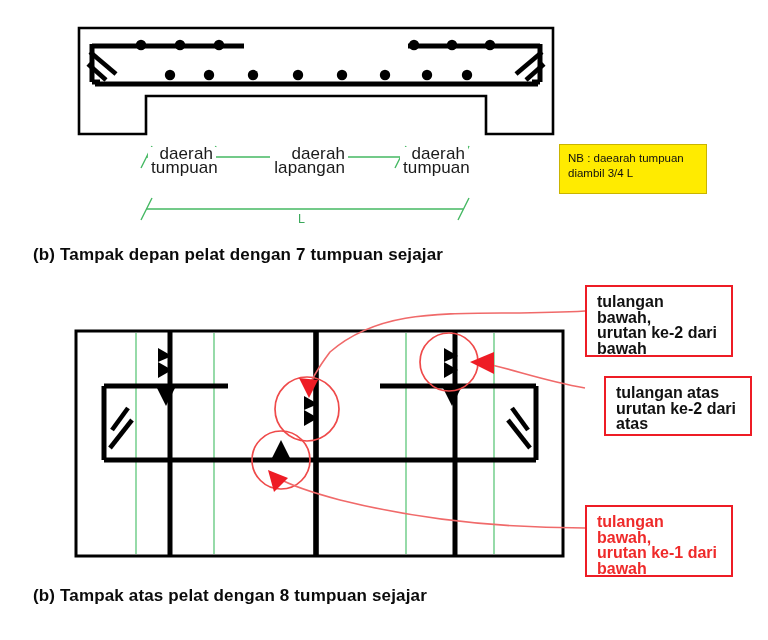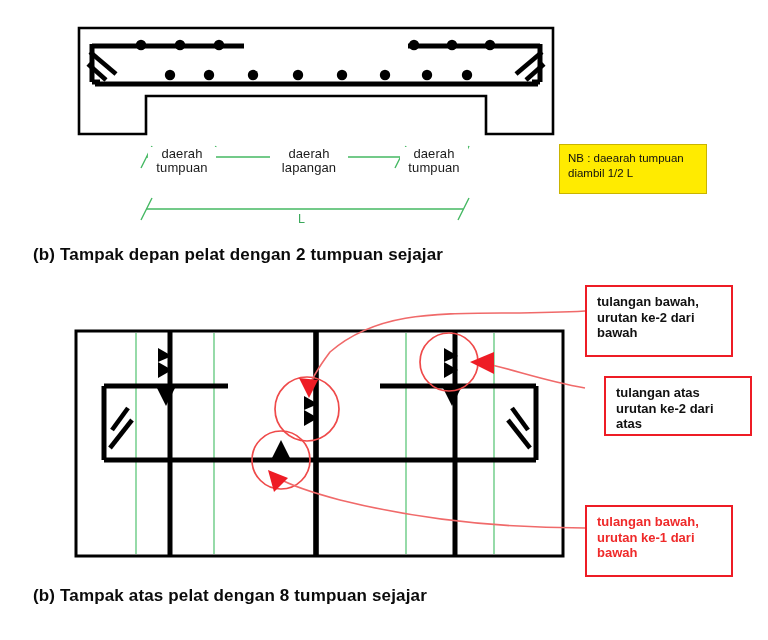--- a/index.html
+++ b/index.html
@@ -24,24 +24,24 @@
     position: absolute;
     left: 0; top: 0;
     width: 768px;
     height: 640px;
   }
 
   
   .dim-label {
     position: absolute;
     font-family: "Liberation Sans", sans-serif;
-    font-size: 13px;
+    font-size: 17px;
     color: #1a1a1a;
     line-height: 13.5px;
-    text-align: center;
+    text-align: right;
     white-space: pre-line;
     letter-spacing: 0.1px;
   }
   .dim-span-label {
     background: #ffffff;
     padding: 0 3px;
   }
   .dim-L {
     position: absolute;
     font-family: "Liberation Sans", sans-serif;
@@ -77,21 +77,21 @@
 
   
   .callout {
     position: absolute;
     border: 2.5px solid #ee1c25;
     background: #ffffff;
     box-sizing: border-box;
     padding: 7px 9px 7px 10px;
     font-family: "Liberation Sans", sans-serif;
     font-weight: bold;
-    font-size: 13px;
+    font-size: 16px;
     line-height: 15.5px;
     white-space: pre-line;
   }
   .callout.text-black { color: #111111; }
   .callout.text-red { color: #ef2a2a; }
 </style>
 </head>
 <body>
 
 <div class="stage">
@@ -235,23 +235,23 @@
 
   <div class="dim-label dim-span-label" style="left:270px; top:147px; width:72px;">daerah
 lapangan</div>
 
   <div class="dim-label dim-span-label" style="left:400px; top:147px; width:62px;">daerah
 tumpuan</div>
 
   <div class="dim-L" style="left:298px; top:212px;">L</div>
 
   <div class="note-box" style="left:559px; top:144px; width:148px; height:50px;">NB : daearah tumpuan
-diambil 1/2 L</div>
-
-  <div class="caption" style="left:33px; top:245px;">(b) Tampak depan pelat dengan 2 tumpuan sejajar</div>
+diambil 3/4 L</div>
+
+  <div class="caption" style="left:33px; top:245px;">(b) Tampak depan pelat dengan 7 tumpuan sejajar</div>
 
   <div class="callout text-black" style="left:585px; top:285px; width:148px; height:72px;">tulangan bawah,
 urutan ke-2 dari
 bawah</div>
 
   <div class="callout text-black" style="left:604px; top:376px; width:148px; height:60px;">tulangan atas
 urutan ke-2 dari
 atas</div>
 
   <div class="callout text-red" style="left:585px; top:505px; width:148px; height:72px;">tulangan bawah,

